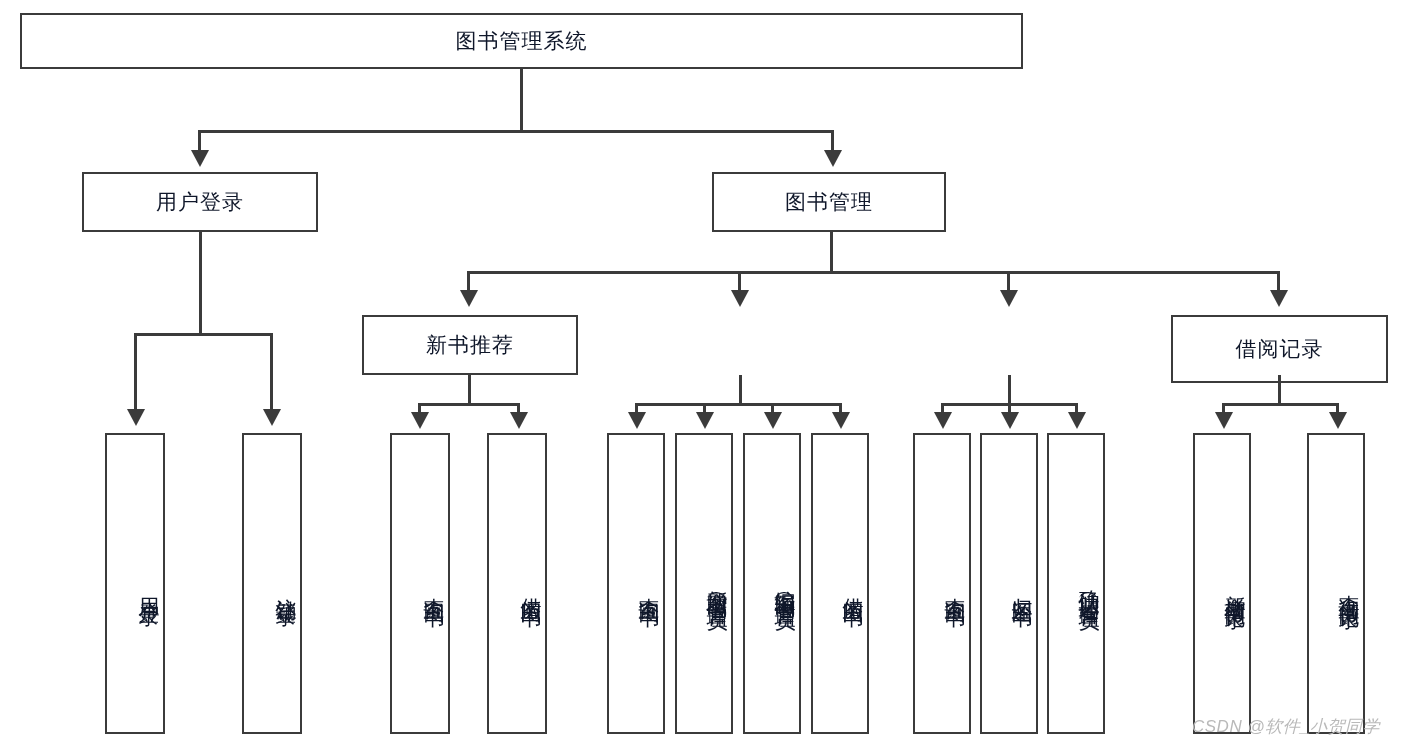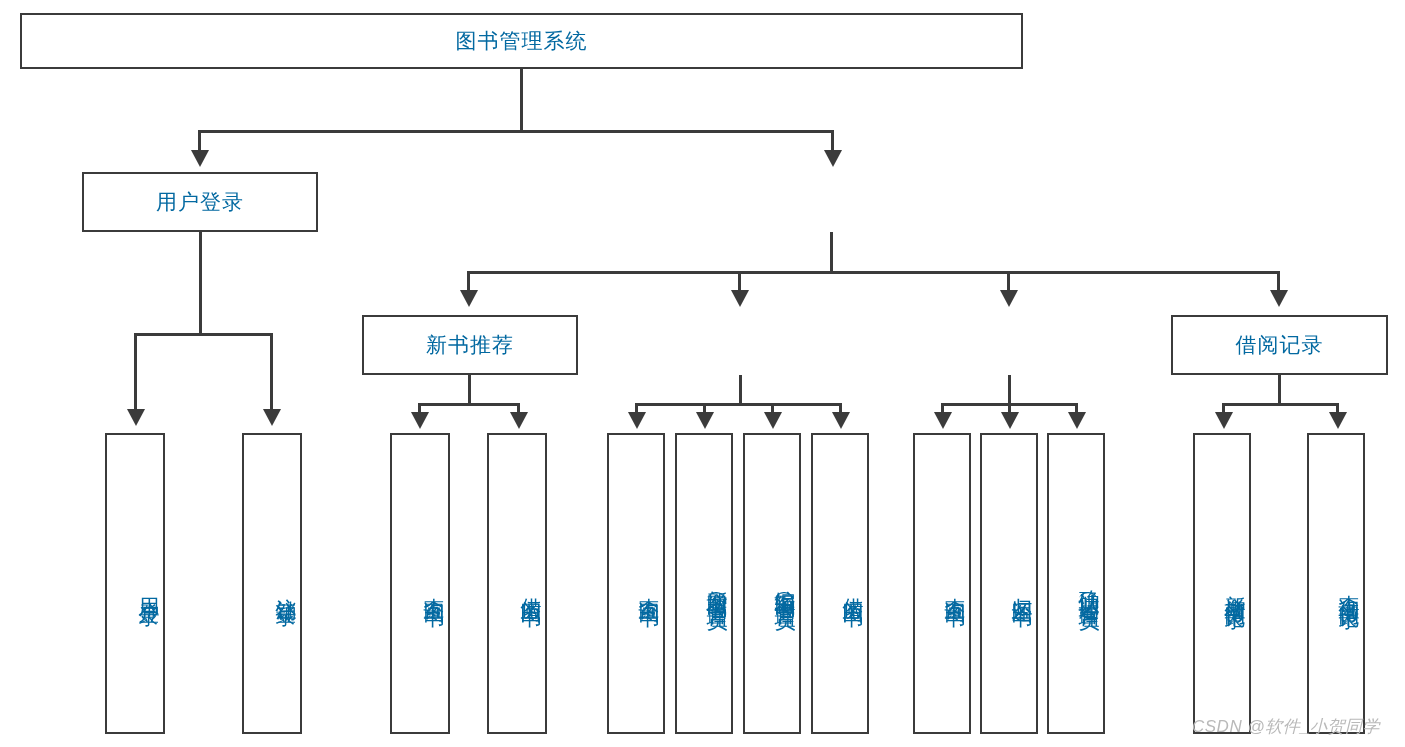--- a/index.html
+++ b/index.html
@@ -6,21 +6,21 @@
   body{font-family:"Liberation Sans","DejaVu Sans",sans-serif;}
   #canvas{position:relative;width:1405px;height:747px;background:#ffffff;overflow:hidden;}
   .node{
     position:absolute;
     box-sizing:border-box;
     border:2px solid #3b3b3b;
     background:#ffffff;
     display:flex;
     align-items:center;
     justify-content:center;
-    color:#0369a1;
+    color:#0f172a;
   }
   .node.h{font-size:21px;letter-spacing:1px;}
   .node.v{
     writing-mode:vertical-rl;
     text-orientation:upright;
     font-size:21px;
     letter-spacing:3px;
     padding-top:6px;
     align-items:flex-start;
     justify-content:center;
@@ -52,41 +52,42 @@
   <div class="node h root" style="left:20px;top:13px;width:1003px;height:56px;">图书管理系统</div>
 
   <div class="edge vline" style="left:520px;top:69px;height:63px;"></div>
   <div class="edge hline" style="left:198px;top:130px;width:636px;"></div>
   <div class="edge vline" style="left:198px;top:130px;height:23px;"></div>
   <div class="arrow" style="left:191px;top:150px;"></div>
   <div class="edge vline" style="left:831px;top:130px;height:23px;"></div>
   <div class="arrow" style="left:824px;top:150px;"></div>
 
   <div class="node h" style="left:82px;top:172px;width:236px;height:60px;">用户登录</div>
+  <div class="node h" style="left:712px;top:172px;width:234px;height:60px;">图书管理</div>
 
   <div class="edge vline" style="left:199px;top:232px;height:103px;"></div>
   <div class="edge hline" style="left:134px;top:333px;width:139px;"></div>
   <div class="edge vline" style="left:134px;top:333px;height:78px;"></div>
   <div class="arrow" style="left:127px;top:409px;"></div>
   <div class="edge vline" style="left:270px;top:333px;height:78px;"></div>
   <div class="arrow" style="left:263px;top:409px;"></div>
 
   <div class="edge vline" style="left:830px;top:232px;height:42px;"></div>
   <div class="edge hline" style="left:467px;top:271px;width:812px;"></div>
   <div class="edge vline" style="left:467px;top:271px;height:21px;"></div>
   <div class="arrow" style="left:460px;top:290px;"></div>
   <div class="edge vline" style="left:738px;top:271px;height:21px;"></div>
   <div class="arrow" style="left:731px;top:290px;"></div>
   <div class="edge vline" style="left:1007px;top:271px;height:21px;"></div>
   <div class="arrow" style="left:1000px;top:290px;"></div>
   <div class="edge vline" style="left:1277px;top:271px;height:21px;"></div>
   <div class="arrow" style="left:1270px;top:290px;"></div>
 
   <div class="node h" style="left:362px;top:315px;width:216px;height:60px;">新书推荐</div>
-  <div class="node h" style="left:1171px;top:315px;width:217px;height:60px;">借阅记录</div>
+  <div class="node h" style="left:1171px;top:315px;width:217px;height:68px;">借阅记录</div>
 
   <div class="edge vline" style="left:468px;top:375px;height:30px;"></div>
   <div class="edge hline" style="left:418px;top:403px;width:102px;"></div>
   <div class="edge vline" style="left:418px;top:403px;height:12px;"></div>
   <div class="arrow" style="left:411px;top:412px;"></div>
   <div class="edge vline" style="left:517px;top:403px;height:12px;"></div>
   <div class="arrow" style="left:510px;top:412px;"></div>
 
   <div class="edge vline" style="left:739px;top:375px;height:30px;"></div>
   <div class="edge hline" style="left:635px;top:403px;width:204px;"></div>

